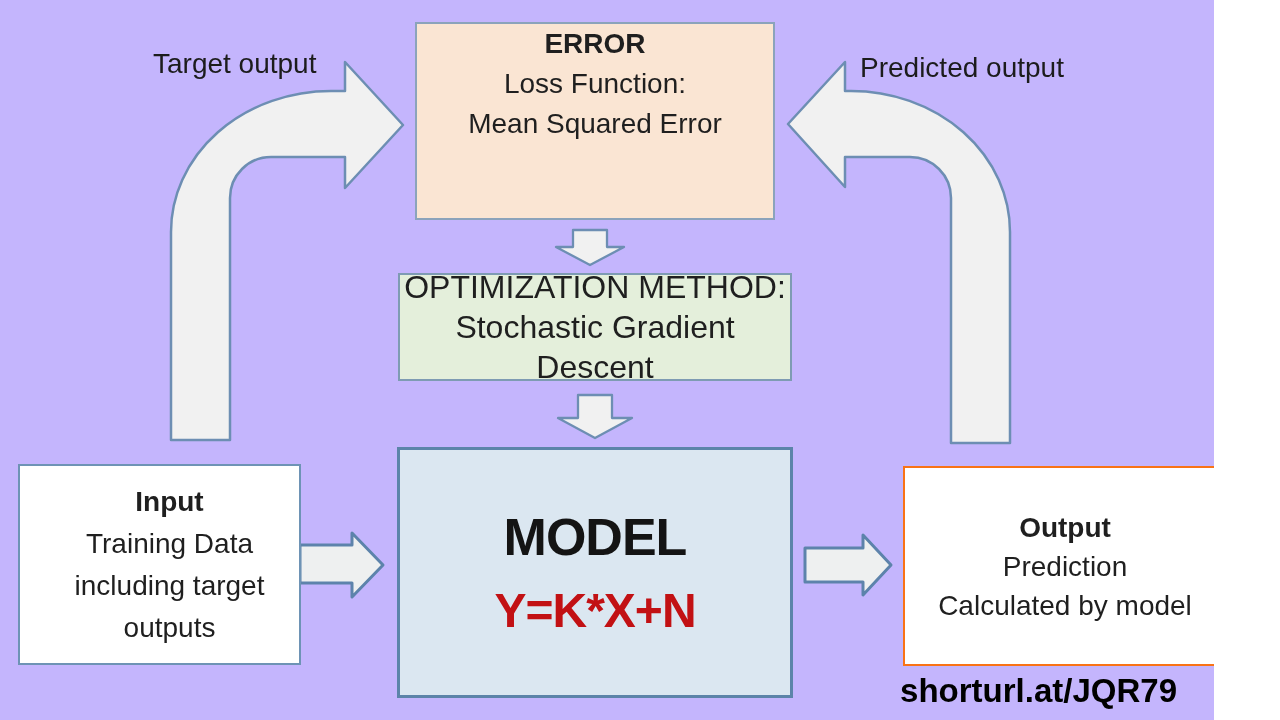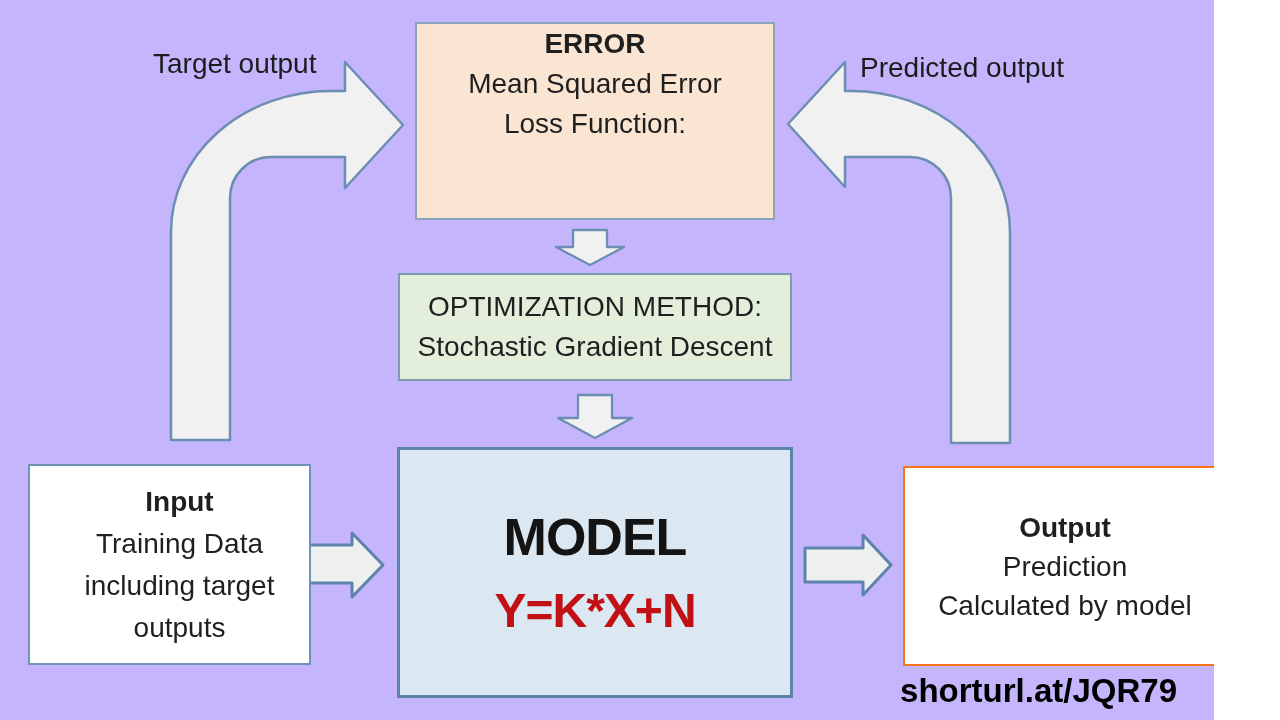--- a/index.html
+++ b/index.html
@@ -15,33 +15,33 @@
   .error-box{
     left:415px;top:22px;width:360px;height:198px;
     background:#fae5d3;border:2px solid #8ba3bb;
     font-size:28px;line-height:40px;
   }
   
   .opt-box{
     left:398px;top:273px;width:394px;height:108px;
     background:#e4efdb;border:2px solid #7e9bb3;
     display:flex;flex-direction:column;justify-content:center;
-    font-size:28px;line-height:40px;
+    font-size:32px;line-height:40px;
   }
   
   .model-box{
     left:397px;top:447px;width:396px;height:251px;
     background:#dbe7f1;border:3px solid #5c84a9;
     display:flex;flex-direction:column;justify-content:center;align-items:center;font-weight:bold;
   }
   .model-title{font-size:52px;letter-spacing:-1px;color:#141414;line-height:1;}
   .model-formula{font-size:48px;letter-spacing:-1px;color:#c21114;line-height:1;margin-top:24px;}
   
   .input-box{
-    left:28px;top:464px;width:283px;height:201px;
+    left:18px;top:464px;width:283px;height:201px;
     background:#ffffff;border:2px solid #6e93b5;
     display:flex;flex-direction:column;justify-content:center;
     font-size:28px;line-height:42px;padding-left:20px;
   }
   .output-box{
     left:903px;top:466px;width:324px;height:200px;
     background:#ffffff;border:2px solid #f97316;
     display:flex;flex-direction:column;justify-content:center;
     font-size:28px;line-height:39px;
   }
@@ -71,22 +71,22 @@
     <path d="M 300 545 L 352 545 L 352 533 L 383 565 L 352 597 L 352 583 L 300 583 Z" fill="#eef0f0" stroke="#5d83ab" stroke-width="3" stroke-linejoin="round"></path>
 
     <path d="M 805 548 L 863 548 L 863 535 L 891 565 L 863 595 L 863 582 L 805 582 Z" fill="#eef0f0" stroke="#5d83ab" stroke-width="3" stroke-linejoin="round"></path>
   </svg>
 
   <div class="flow-label label-target">Target output</div>
   <div class="flow-label label-predicted">Predicted output</div>
 
   <div class="box error-box">
     <div class="title">ERROR</div>
+    <div>Loss Function:</div>
     <div>Mean Squared Error</div>
-    <div>Loss Function:</div>
   </div>
 
   <div class="box opt-box">
     <div>OPTIMIZATION METHOD:</div>
     <div>Stochastic Gradient Descent</div>
   </div>
 
   <div class="box model-box">
     <div class="model-title">MODEL</div>
     <div class="model-formula">Y=K*X+N</div>

